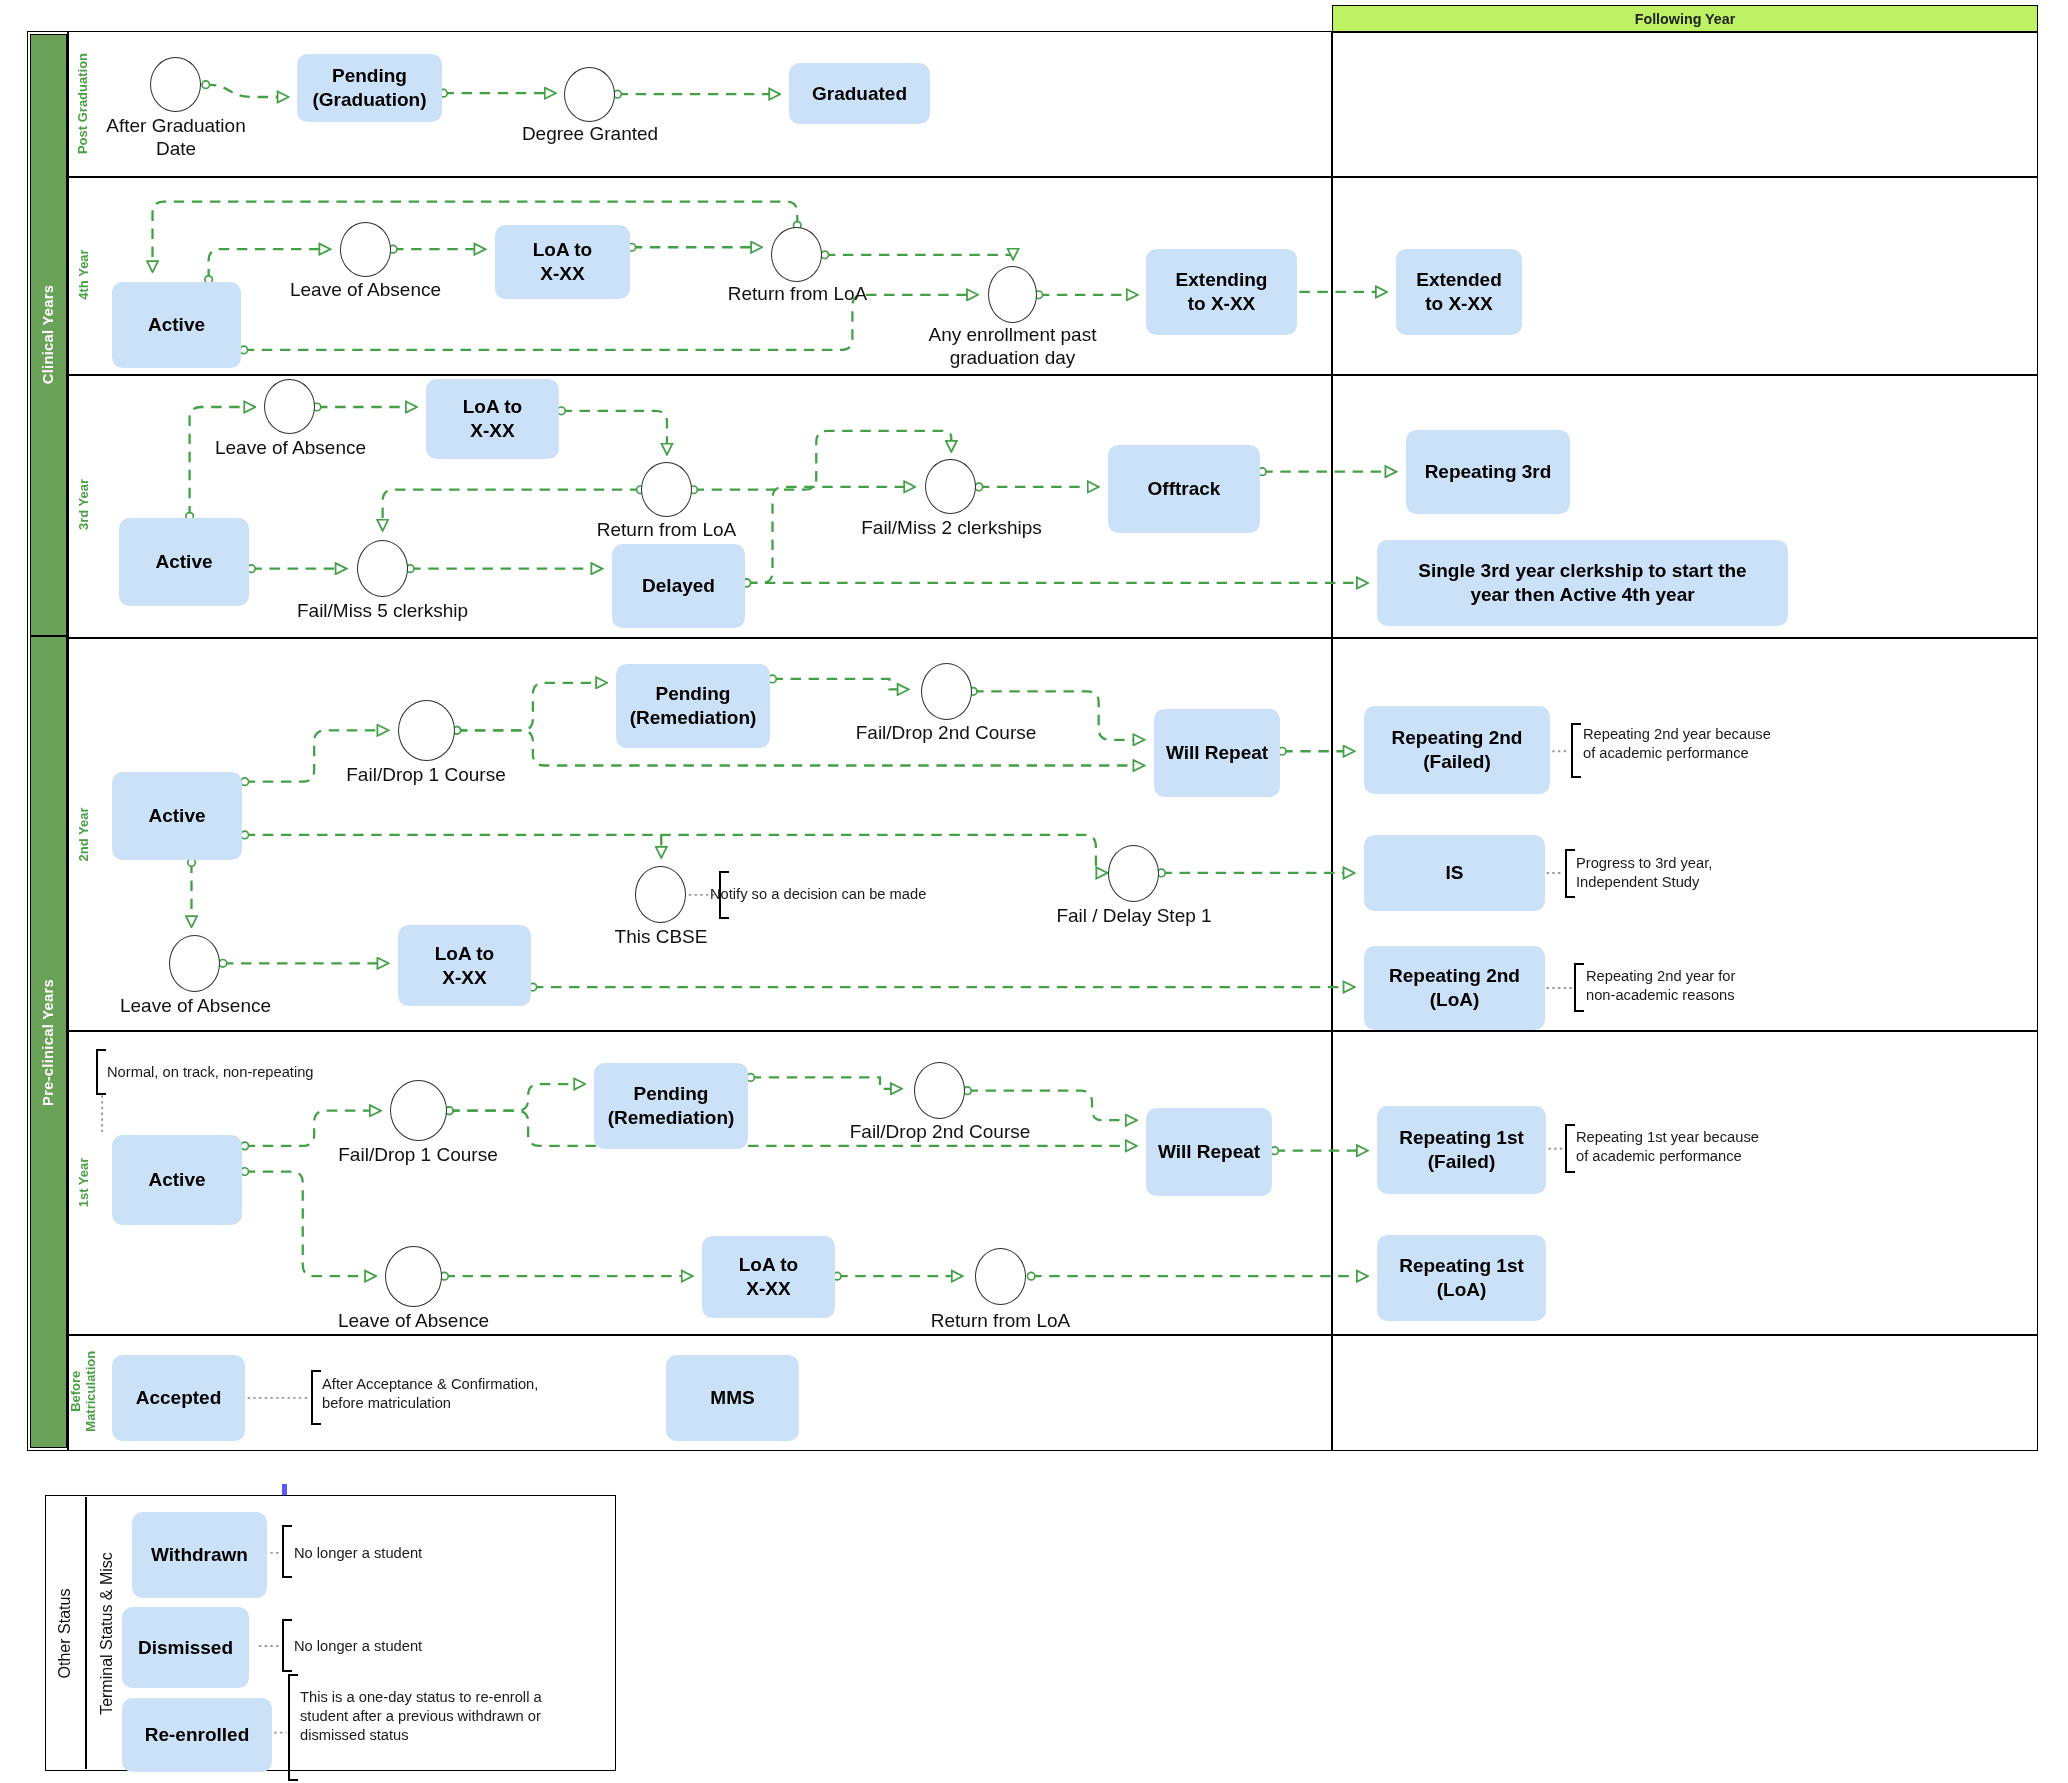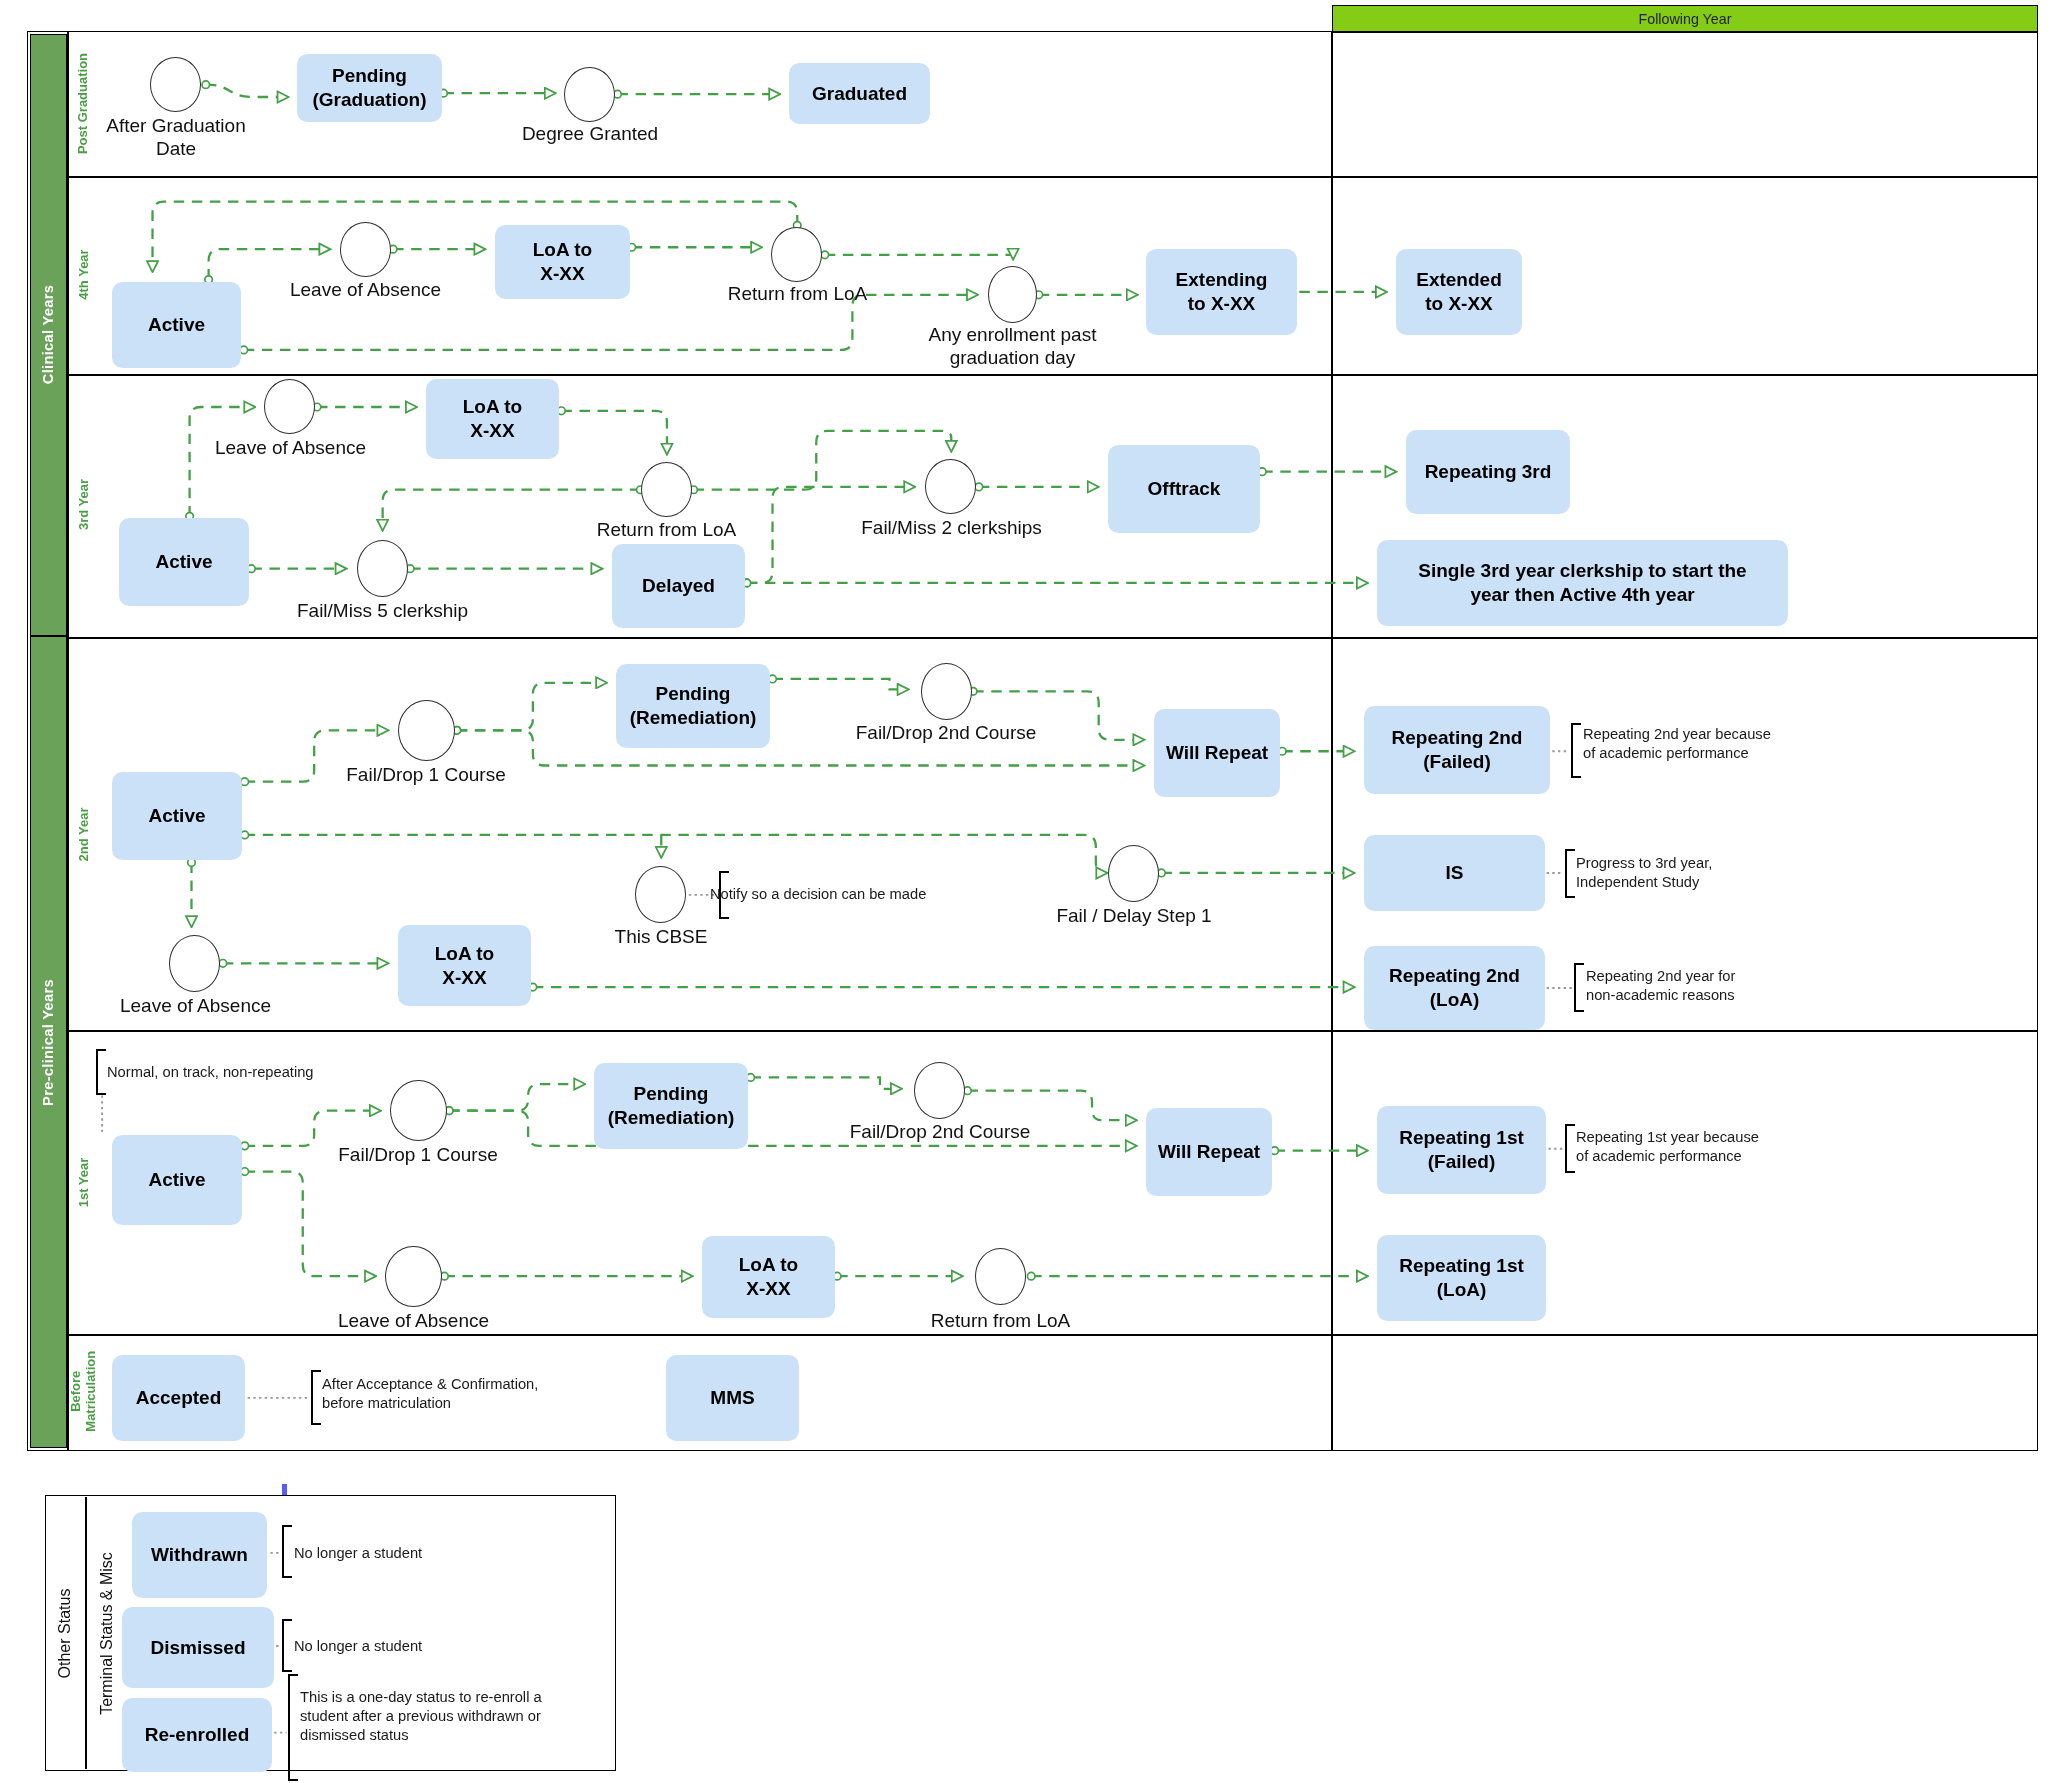--- a/index.html
+++ b/index.html
@@ -16,21 +16,21 @@
   .event{position:absolute;background:#fff;border:1.9px solid #2e2e2e;border-radius:50%;}
   .caption{position:absolute;font-size:19px;color:#111;text-align:center;white-space:pre-line;line-height:1.22;}
   .note{position:absolute;font-size:14.7px;color:#1a1a1a;white-space:pre-line;line-height:1.3;}
   .bracket{position:absolute;width:9.5px;border:2.9px solid #000;border-right:none;}
   .vrot{position:absolute;display:flex;align-items:center;justify-content:center;
         transform:rotate(-90deg);text-align:center;white-space:pre-line;}
   .lane-label{color:#4a9e43;font-weight:bold;font-size:13px;line-height:1.15;}
   .group-label{color:#fff;font-weight:bold;font-size:14.7px;letter-spacing:0.3px;}
   .misc-label{color:#111;font-size:16px;}
   .fy-header{position:absolute;border:1.9px solid #000;display:flex;align-items:center;
-             justify-content:center;font-size:14.3px;color:#222;background:#84cc16;}
+             justify-content:center;font-size:14.3px;color:#222;background:#bef264;font-weight:bold;}
   svg.wires{position:absolute;left:0;top:0;pointer-events:none;}
   .flow path{fill:none;stroke:#43a047;stroke-width:2.4;stroke-dasharray:11 8;}
   .dots path{fill:none;stroke:#999;stroke-width:2;stroke-dasharray:2.5 3.5;}
   .artifact{position:absolute;background:#5b5bf7;}
 </style>
 </head>
 <body>
 
 <div class="canvas">
 
@@ -233,21 +233,21 @@
 before matriculation</div>
   <div class="state" style="left:666px;top:1355px;width:133px;height:86px;">MMS</div>
 
   <div class="border-box" style="left:45px;top:1495px;width:571px;height:276px;"></div>
   <div class="vline" style="left:85px;top:1497px;height:272px;"></div>
   <div class="vrot misc-label" style="left:-59px;top:1624px;width:247px;height:19px;">Other Status</div>
   <div class="vrot misc-label" style="left:-27px;top:1624px;width:266px;height:19px;">Terminal Status &amp; Misc</div>
   <div class="state" style="left:132px;top:1512px;width:135px;height:86px;">Withdrawn</div>
   <div class="bracket" style="left:282px;top:1525px;height:53px;"></div>
   <div class="note" style="left:294px;top:1544px;width:190px;">No longer a student</div>
-  <div class="state" style="left:122px;top:1607px;width:152px;height:81px;">Dismissed</div>
+  <div class="state" style="left:122px;top:1607px;width:127px;height:81px;">Dismissed</div>
   <div class="bracket" style="left:282px;top:1619px;height:53px;"></div>
   <div class="note" style="left:294px;top:1637px;width:190px;">No longer a student</div>
   <div class="state" style="left:122px;top:1698px;width:150px;height:74px;">Re-enrolled</div>
   <div class="bracket" style="left:288px;top:1674px;height:107px;"></div>
   <div class="note" style="left:300px;top:1688px;width:323px;">This is a one-day status to re-enroll a
 student after a previous withdrawn or
 dismissed status</div>
 
   <div class="artifact" style="left:282px;top:1484px;width:4.8px;height:11.4px;"></div>
 

